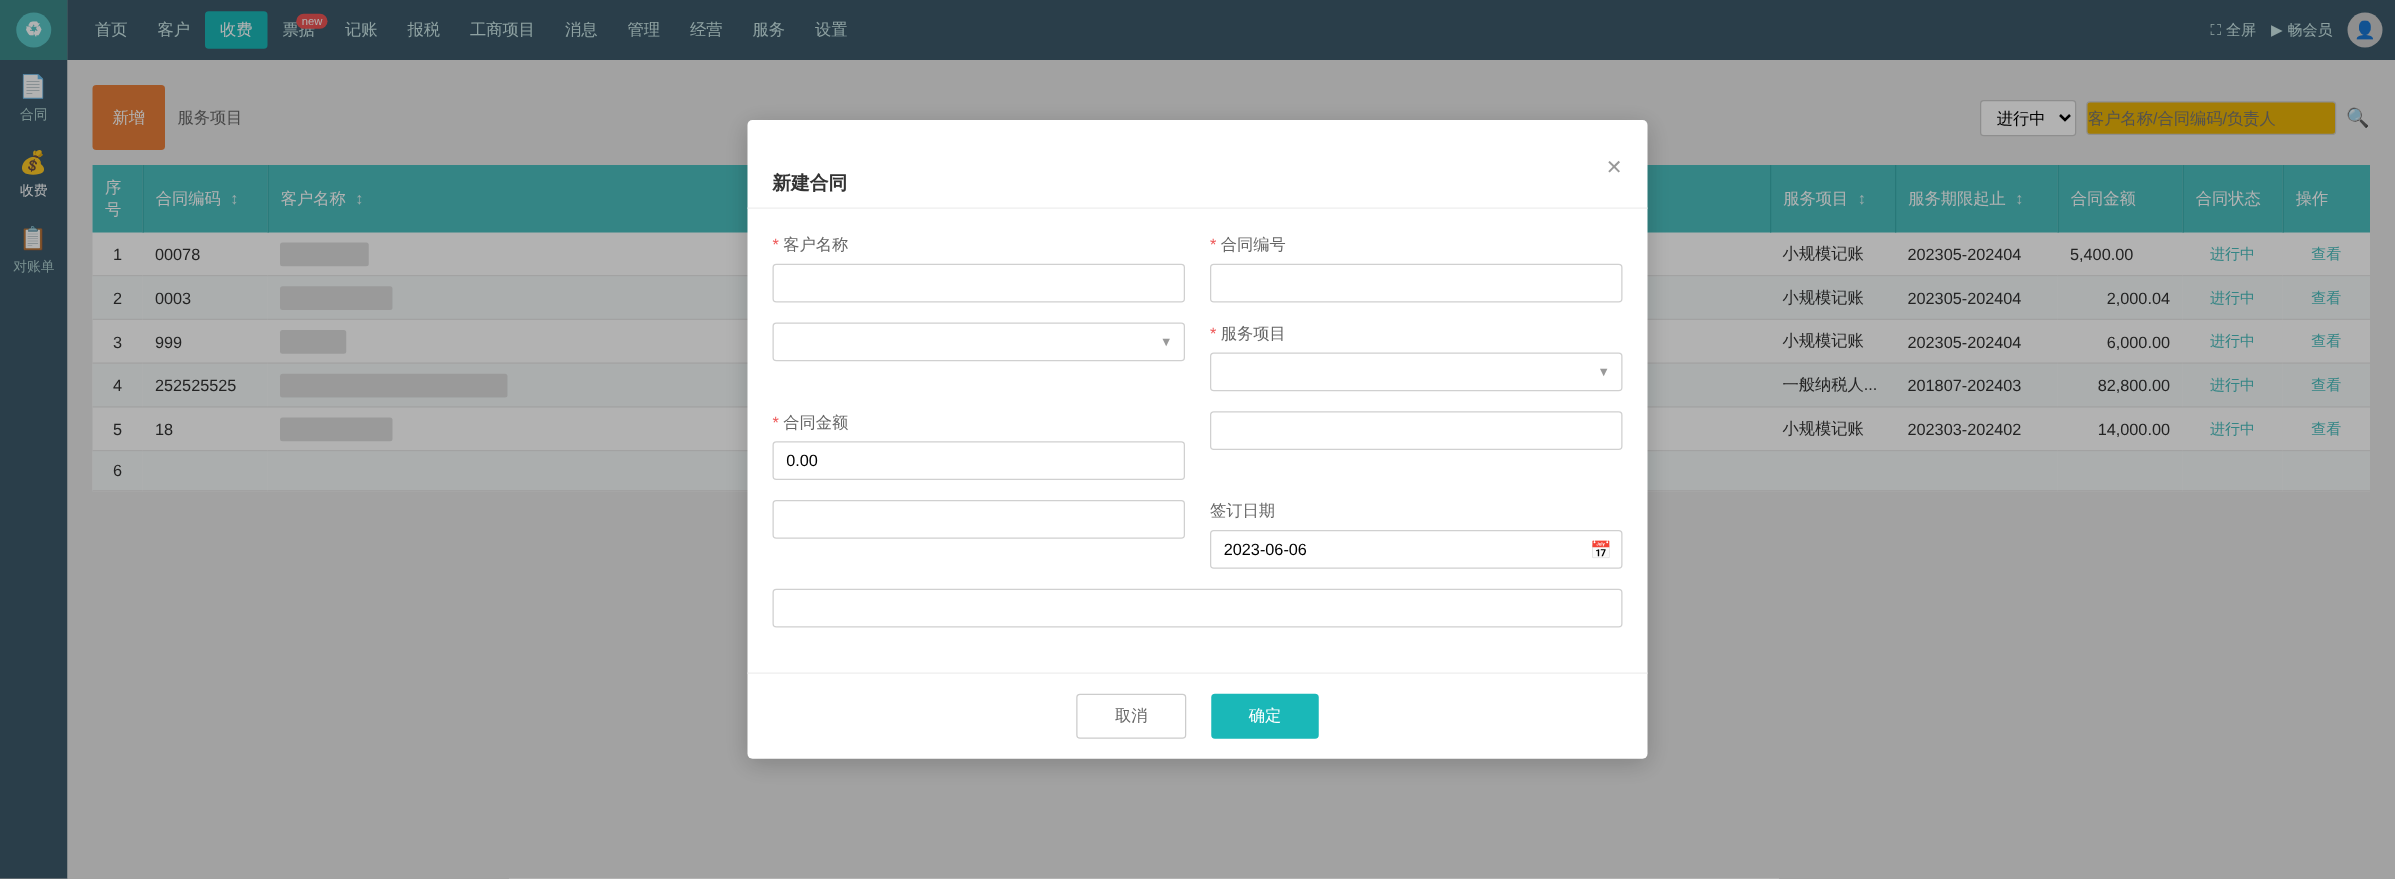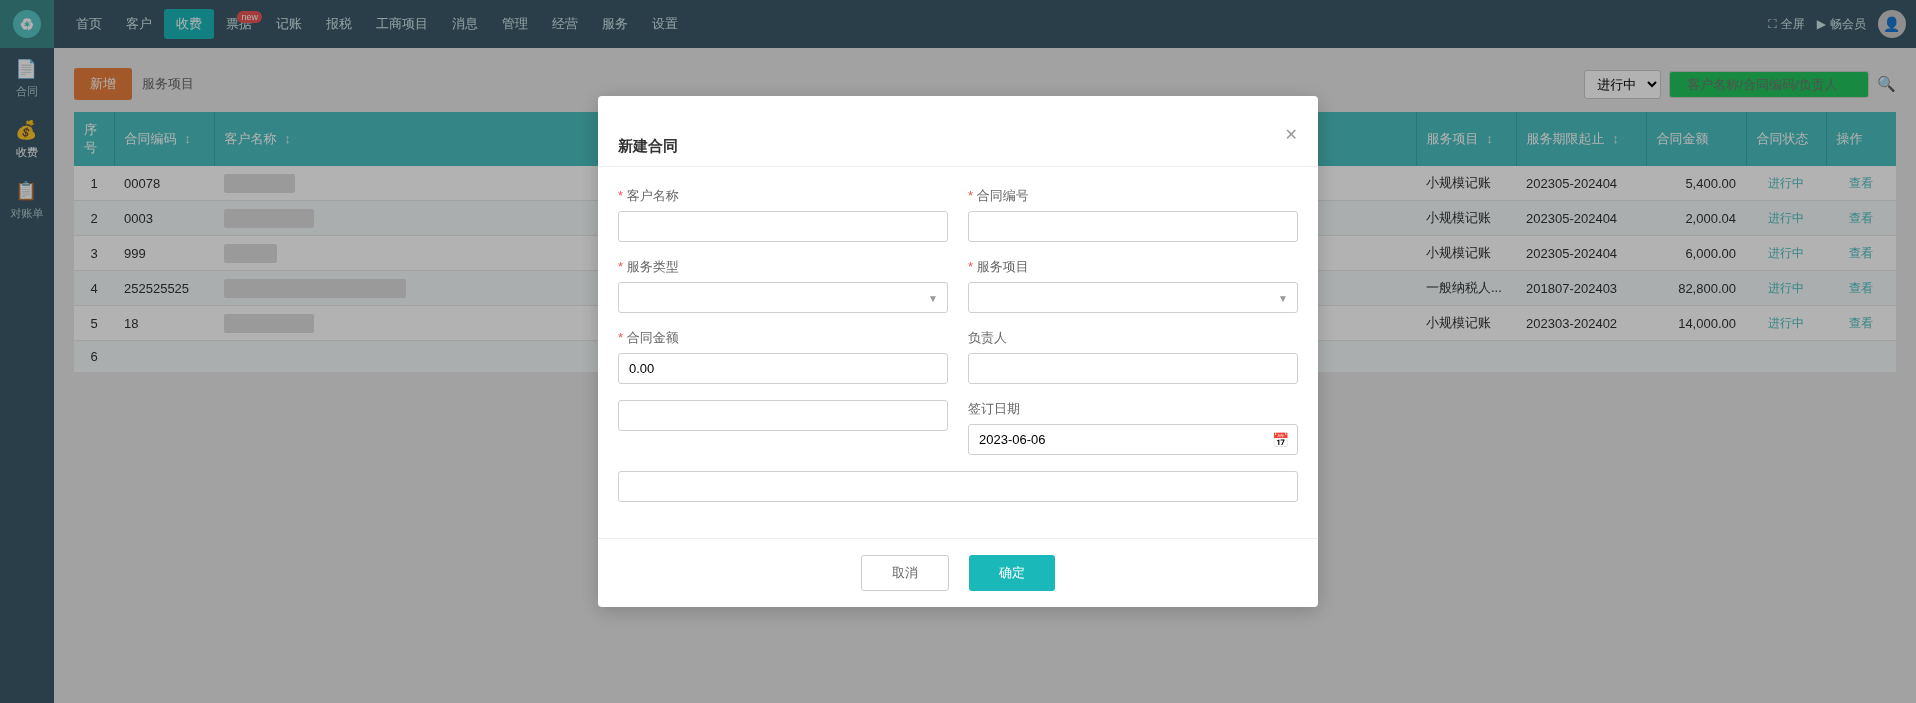--- a/index.html
+++ b/index.html
@@ -20,25 +20,25 @@
     .nav-item { color: #cde8e8; padding: 6px 12px; cursor: pointer; font-size: 13px; border-radius: 3px; position: relative; }
     .nav-item.active { background: #1ab8b8; color: white; border-radius: 3px; }
     .nav-badge { background: #e55; color: white; font-size: 9px; padding: 1px 4px; border-radius: 8px; position: absolute; top: 2px; right: 2px; }
     .topnav-right { margin-left: auto; display: flex; align-items: center; gap: 12px; color: #cde8e8; font-size: 12px; cursor: pointer; }
     .topnav-right-item { display: flex; align-items: center; gap: 4px; }
     .avatar { width: 28px; height: 28px; background: #ccc; border-radius: 50%; overflow: hidden; display: flex; align-items: center; justify-content: center; color: #666; font-size: 14px; }
 
     
     .content { flex: 1; background: #e8e8e8; padding: 20px; overflow: auto; }
     .toolbar { display: flex; align-items: center; gap: 10px; margin-bottom: 12px; }
-    .btn-new { background: #e87f3a; color: white; border: none; padding: 7px 16px; border-radius: 3px; cursor: pointer; font-size: 13px; }
+    .btn-new { background: #e87f3a; color: white; border: none; padding: 17px 16px; border-radius: 3px; cursor: pointer; font-size: 13px; }
     .toolbar-label { font-size: 13px; color: #666; }
     .toolbar-right { margin-left: auto; display: flex; align-items: center; gap: 8px; }
     .status-select { border: 1px solid #ccc; background: white; padding: 5px 8px; border-radius: 3px; font-size: 13px; cursor: pointer; }
-    .search-box { border: 1px solid #ccc; background: #22c55e; padding: 5px 17px; border-radius: 3px; font-size: 13px; width: 200px; }
+    .search-box { border: 1px solid #ccc; background: #eab308; padding: 5px 0; border-radius: 3px; font-size: 13px; width: 200px; }
     .search-btn { background: none; border: none; cursor: pointer; color: #999; font-size: 15px; }
 
     
     .data-table { width: 100%; border-collapse: collapse; background: white; }
     .data-table th { background: #4bbfbf; color: white; padding: 9px 10px; text-align: left; font-size: 13px; font-weight: normal; border-right: 1px solid #3aadad; }
     .data-table th:last-child { border-right: none; }
     .data-table td { padding: 8px 10px; border-bottom: 1px solid #e8e8e8; font-size: 13px; color: #333; }
     .data-table tr:nth-child(even) td { background: #f5fafa; }
     .col-seq { width: 40px; text-align: center; }
     .col-contract { width: 100px; }
@@ -155,21 +155,21 @@
           <th class="col-action">操作</th>
         </tr>
       </thead>
       <tbody id="table-body">
           <tr>
       <td style="text-align:center">1</td>
       <td>00078</td>
       <td><span style="background:#ddd;color:transparent;border-radius:2px;padding:2px 8px;">██████</span></td>
       <td>小规模记账</td>
       <td>202305-202404</td>
-      <td style="text-align:right">5,400.00</td>
+      <td style="">5,400.00</td>
       <td style="text-align:center"><span class="status-badge">进行中</span></td>
       <td style="text-align:center"><a class="action-link">查看</a></td>
     </tr>
           <tr>
       <td style="text-align:center">2</td>
       <td>0003</td>
       <td><span style="background:#ddd;color:transparent;border-radius:2px;padding:2px 8px;">████████</span></td>
       <td>小规模记账</td>
       <td>202305-202404</td>
       <td style="text-align:right">2,000.04</td>
@@ -235,21 +235,20 @@
           <input class="form-input" type="text" style="">
         </div>
         <div class="form-field">
           <label class="form-label required">合同编号</label>
           <input class="form-input" type="text" style="">
         </div>
       </div>
 
       <div class="form-row">
         <div class="form-field">
-          <label class="form-label required">服务类型</label>
           <div class="form-select-wrapper">
             <select>
               <option value=""></option>
             </select>
           </div>
         </div>
         <div class="form-field">
           <label class="form-label required">服务项目</label>
           <div class="form-select-wrapper">
             <select>
@@ -258,21 +257,20 @@
           </div>
         </div>
       </div>
 
       <div class="form-row">
         <div class="form-field">
           <label class="form-label required">合同金额</label>
           <input class="form-input" type="text" value="0.00" style="">
         </div>
         <div class="form-field">
-          <label class="form-label">负责人</label>
           <input class="form-input" type="text" style="">
         </div>
       </div>
 
       <div class="form-row">
         <div class="form-field">
           <input class="form-input" type="text" style="">
         </div>
         <div class="form-field">
           <label class="form-label">签订日期</label>

